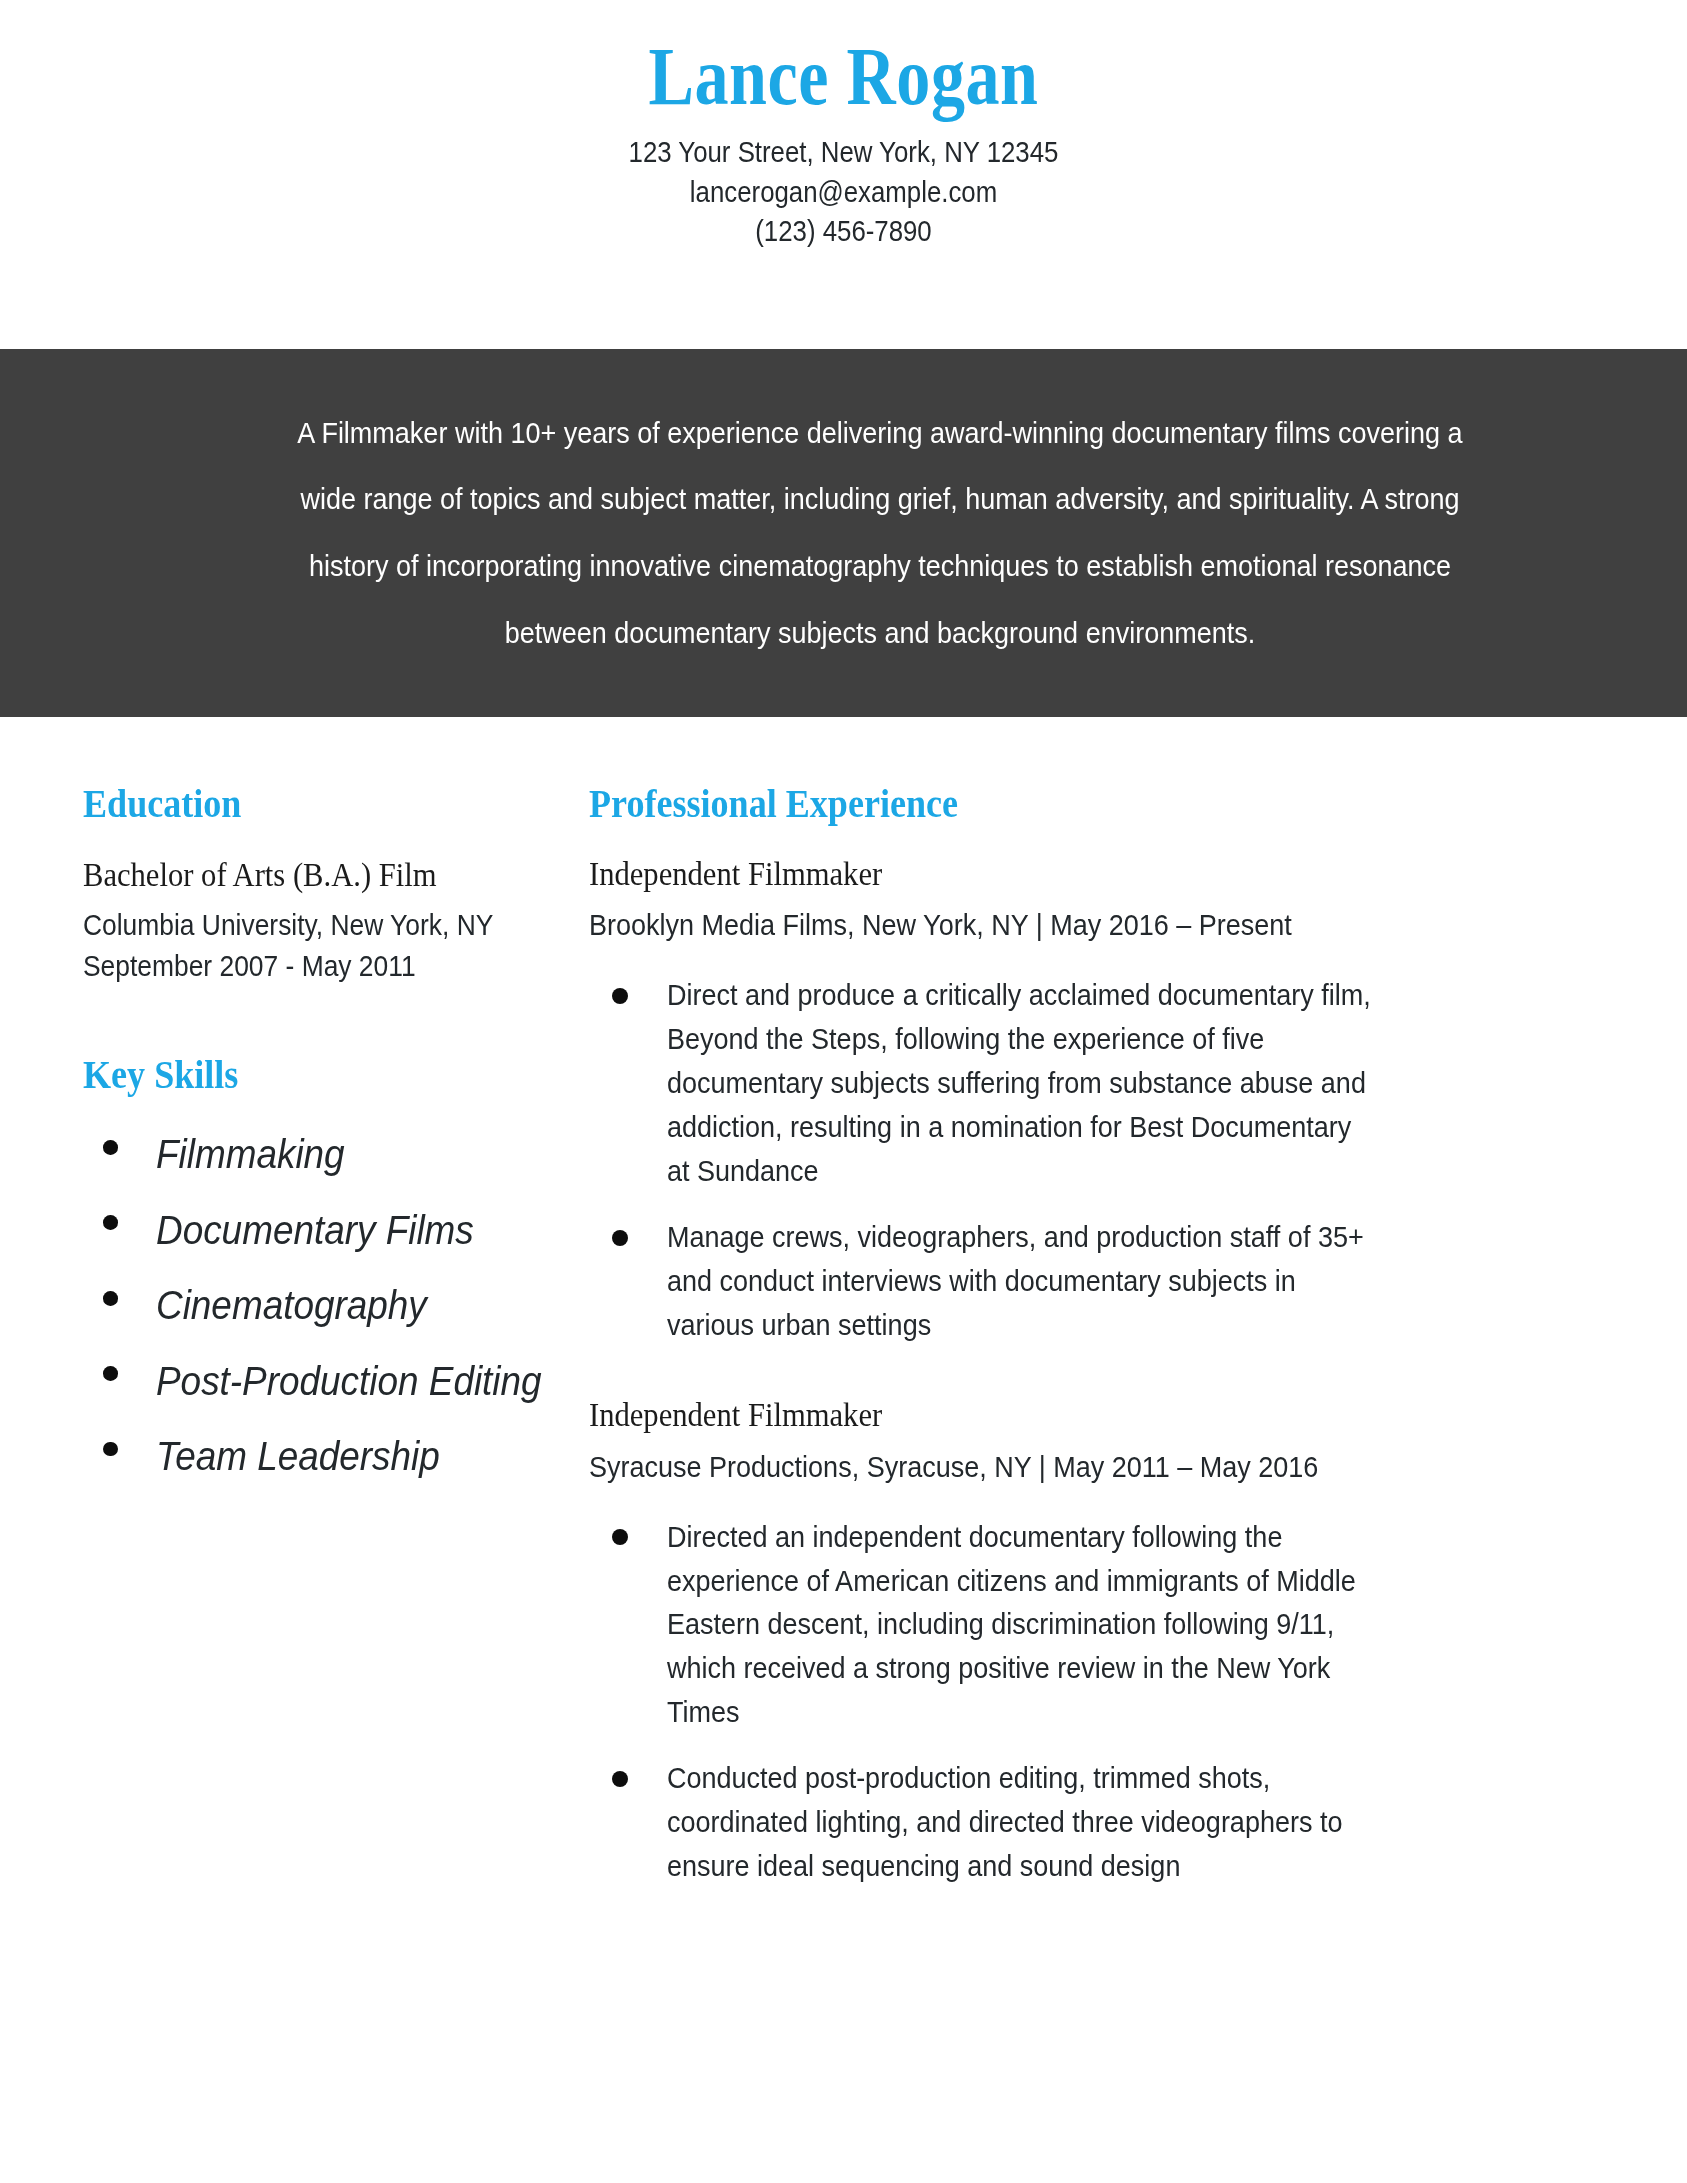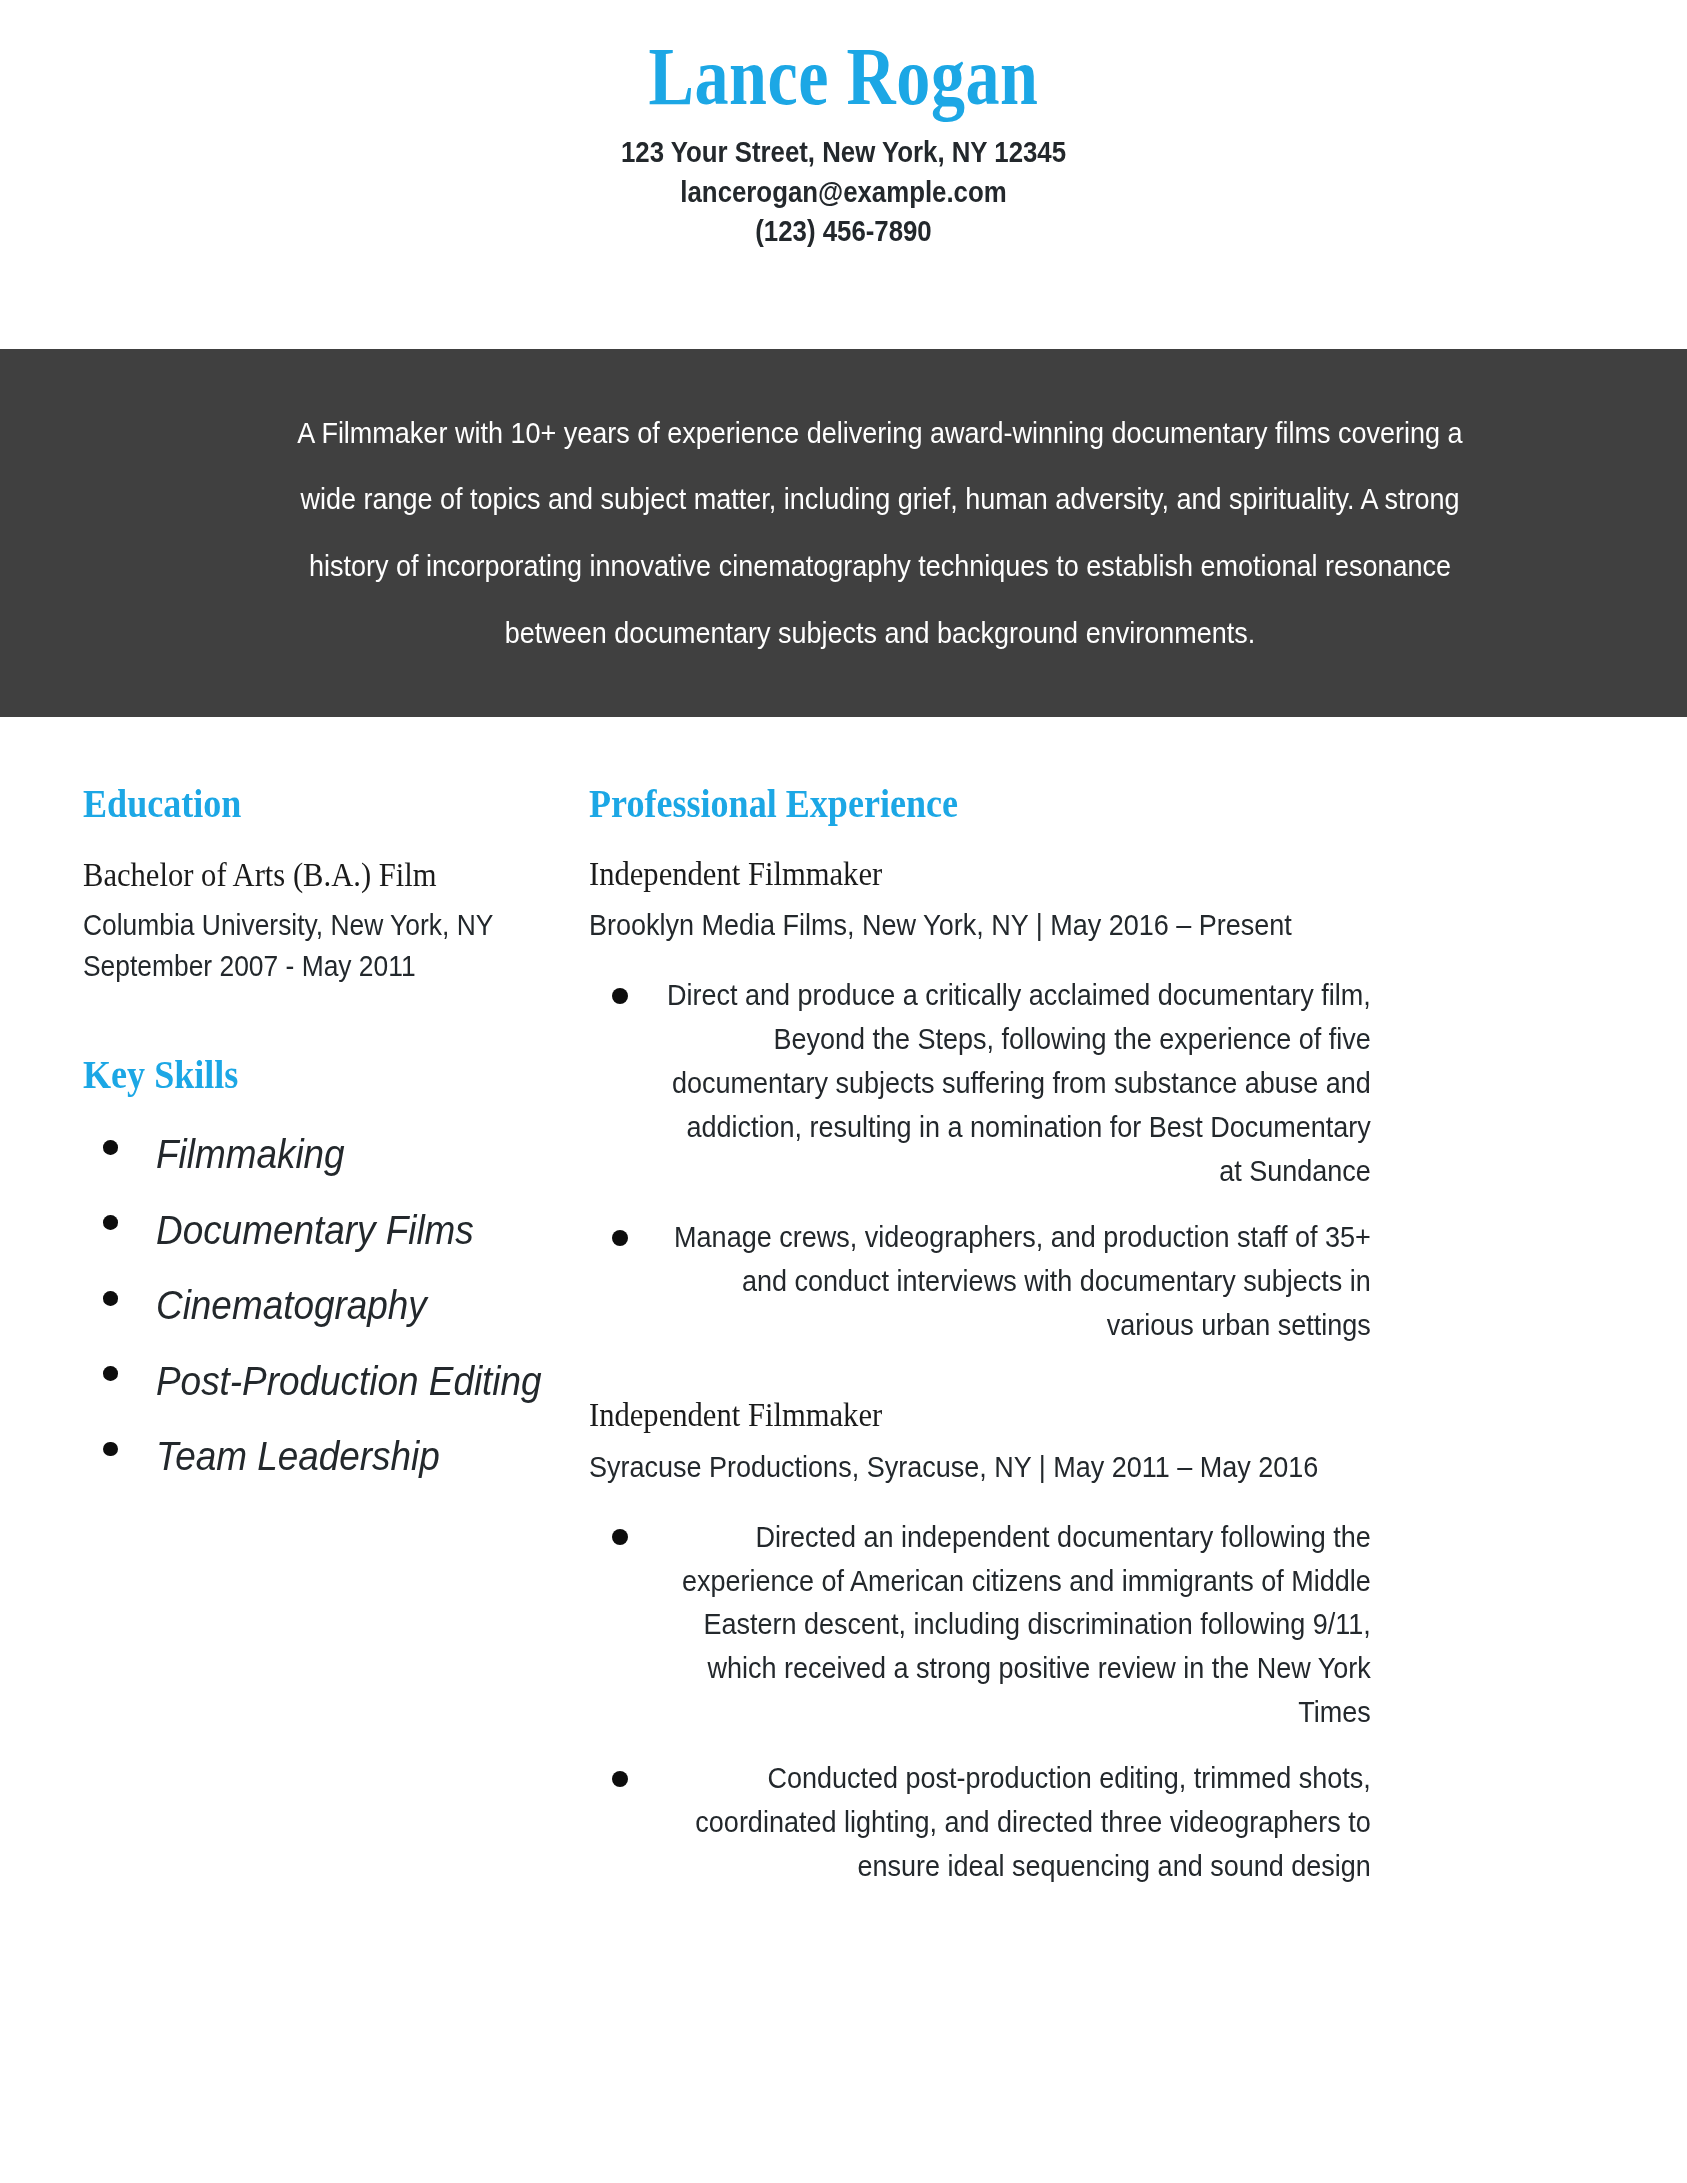--- a/index.html
+++ b/index.html
@@ -33,21 +33,20 @@
     font-size: 83px;
     line-height: 1.05;
     letter-spacing: 0.7px;
     color: #1CA7E5;
     margin: 0;
     transform: scaleX(0.82);
     transform-origin: center;
   }
   .contact-lines {
     margin-top: 12px;
-    font-weight: bold;
   }
   .contact-line {
     font-size: 30px;
     line-height: 1.32;
     color: #23282c;
     transform: scaleX(0.86);
     transform-origin: center;
   }
 
   
@@ -173,21 +172,20 @@
     font-size: 30px;
     line-height: 1.3;
     color: #23282c;
     transform: scaleX(0.9);
     transform-origin: left center;
   }
   ul.job-bullets {
     list-style: none;
     margin: 29px 0 0 0;
     padding: 0;
-    text-align: right;
   }
   ul.job-bullets li {
     position: relative;
     padding-left: 78px;
     margin-bottom: 22.5px;
     font-size: 30px;
     line-height: 1.46;
     color: #23282c;
   }
   ul.job-bullets li .li-text {

